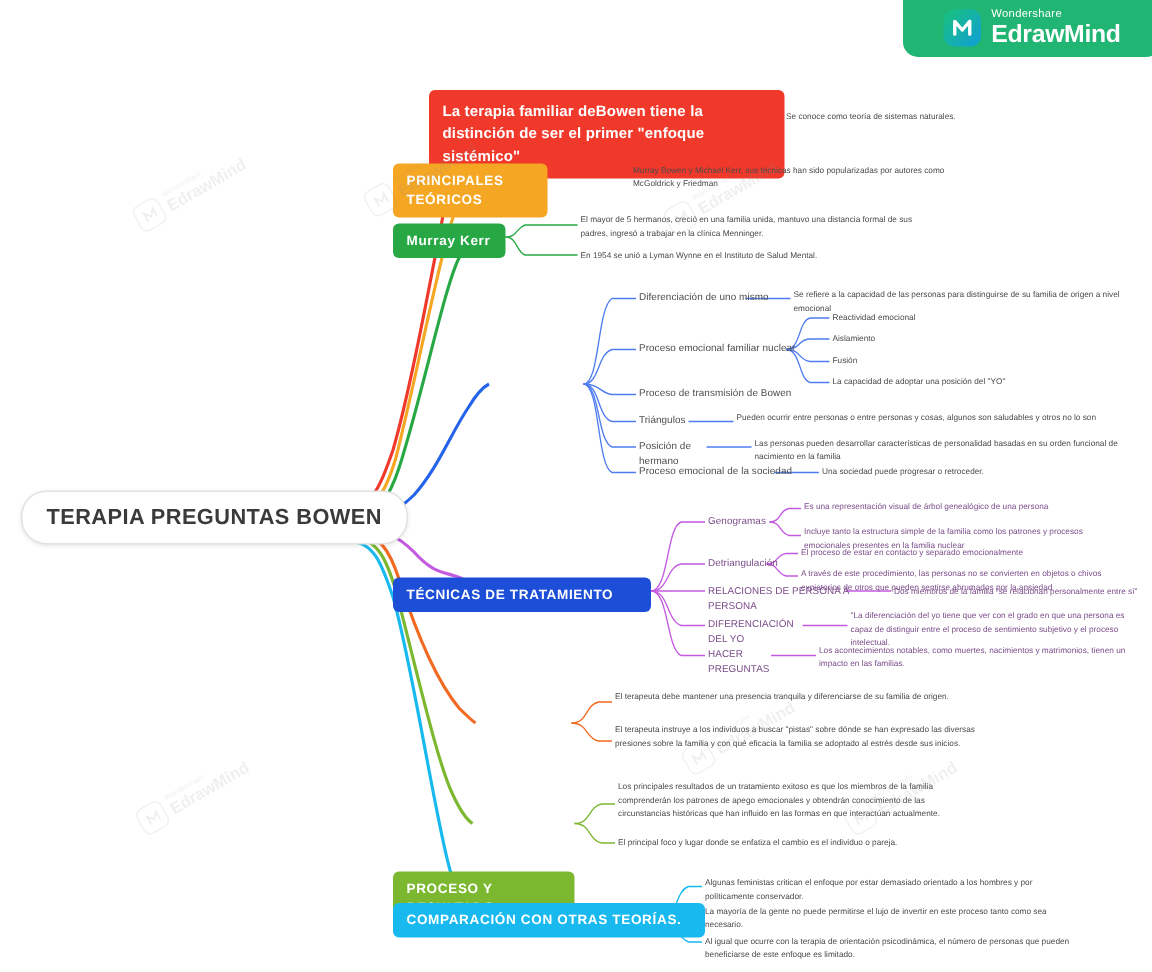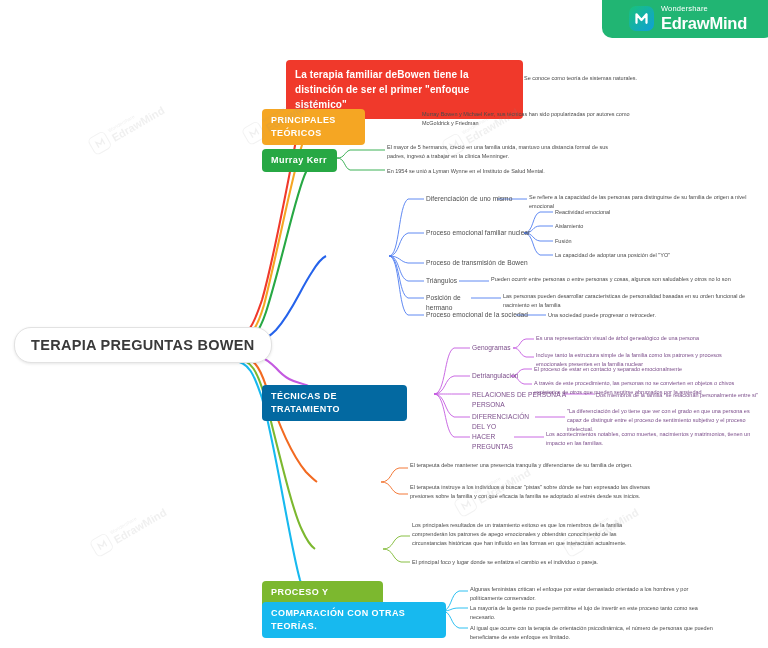--- a/index.html
+++ b/index.html
@@ -207,21 +207,21 @@
 
   <div class="node sub" style="left:426px; top:276px; width:40px; color:#4d4d4d;">Triángulos</div>
   <div class="node leaf" style="left:491px; top:275px; width:255px; color:#4a4a4a;">Pueden ocurrir entre personas o entre personas y cosas, algunos son saludables y otros no lo son</div>
 
   <div class="node sub" style="left:426px; top:293px; width:60px; color:#4d4d4d;">Posición de hermano</div>
   <div class="node leaf" style="left:503px; top:292px; width:245px; color:#4a4a4a;">Las personas pueden desarrollar características de personalidad basadas en su orden funcional de nacimiento en la familia</div>
 
   <div class="node sub" style="left:426px; top:310px; width:120px; color:#4d4d4d;">Proceso emocional de la sociedad</div>
   <div class="node leaf" style="left:548px; top:311px; width:185px; color:#4a4a4a;">Una sociedad puede progresar o retroceder.</div>
 
-  <div class="node main" style="left:262px; top:385px; width:145px; background:#0369a1;">TÉCNICAS DE TRATAMIENTO</div>
+  <div class="node main" style="left:262px; top:385px; width:172px; background:#1d4ed8;">TÉCNICAS DE TRATAMIENTO</div>
 
   <div class="node sub" style="left:472px; top:343px; width:45px; color:#7b4d8a;">Genogramas</div>
   <div class="node leaf" style="left:536px; top:334px; width:215px; color:#7b4d8a;">Es una representación visual de árbol genealógico de una persona</div>
   <div class="node leaf" style="left:536px; top:351px; width:218px; color:#7b4d8a;">Incluye tanto la estructura simple de la familia como los patrones y procesos emocionales presentes en la familia nuclear</div>
 
   <div class="node sub" style="left:472px; top:371px; width:45px; color:#7b4d8a;">Detriangulación</div>
   <div class="node leaf" style="left:534px; top:365px; width:215px; color:#7b4d8a;">El proceso de estar en contacto y separado emocionalmente</div>
   <div class="node leaf" style="left:534px; top:379px; width:228px; color:#7b4d8a;">A través de este procedimiento, las personas no se convierten en objetos o chivos expiatorios de otros que pueden sentirse abrumados por la ansiedad</div>
 
   <div class="node sub" style="left:472px; top:390px; width:95px; color:#7b4d8a;">RELACIONES DE PERSONA A PERSONA</div>
@@ -233,21 +233,21 @@
   <div class="node sub" style="left:472px; top:432px; width:45px; color:#7b4d8a;">HACER PREGUNTAS</div>
   <div class="node leaf" style="left:546px; top:430px; width:210px; color:#7b4d8a;">Los acontecimientos notables, como muertes, nacimientos y matrimonios, tienen un impacto en las familias.</div>
 
   <div class="node leaf" style="left:410px; top:461px; width:240px; color:#4a4a4a;">El terapeuta debe mantener una presencia tranquila y diferenciarse de su familia de origen.</div>
   <div class="node leaf" style="left:410px; top:483px; width:250px; color:#4a4a4a;">El terapeuta instruye a los individuos a buscar "pistas" sobre dónde se han expresado las diversas presiones sobre la familia y con qué eficacia la familia se adoptado al estrés desde sus inicios.</div>
 
   <div class="node main" style="left:262px; top:540px; width:121px; background:#7cb82f;margin-top:41px;">PROCESO Y RESULTADO</div>
   <div class="node leaf" style="left:412px; top:521px; width:238px; color:#4a4a4a;">Los principales resultados de un tratamiento exitoso es que los miembros de la familia comprenderán los patrones de apego emocionales y obtendrán conocimiento de las circunstancias históricas que han influido en las formas en que interactúan actualmente.</div>
   <div class="node leaf" style="left:412px; top:558px; width:250px; color:#4a4a4a;">El principal foco y lugar donde se enfatiza el cambio es el individuo o pareja.</div>
 
-  <div class="node main" style="left:262px; top:602px; width:184px; background:#17b9ef;">COMPARACIÓN CON OTRAS TEORÍAS.</div>
+  <div class="node main" style="left:262px; top:602px; width:208px; background:#17b9ef;">COMPARACIÓN CON OTRAS TEORÍAS.</div>
   <div class="node leaf" style="left:470px; top:585px; width:240px; color:#4a4a4a;">Algunas feministas critican el enfoque por estar demasiado orientado a los hombres y por políticamente conservador.</div>
   <div class="node leaf" style="left:470px; top:604px; width:238px; color:#4a4a4a;">La mayoría de la gente no puede permitirse el lujo de invertir en este proceso tanto como sea necesario.</div>
   <div class="node leaf" style="left:470px; top:624px; width:250px; color:#4a4a4a;">Al igual que ocurre con la terapia de orientación psicodinámica, el número de personas que pueden beneficiarse de este enfoque es limitado.</div>
 
   <div class="watermark" style="left:86px; top:118px; transform:rotate(-30deg);">
     <div class="wm-mark">
       <svg width="10" height="10" viewBox="0 0 10 10">
           <path d="M1.6 8V2l3.4 4 3.4-4v6" stroke="#8d8d8d" stroke-width="1.3" fill="none"></path>
         </svg>
     </div>

